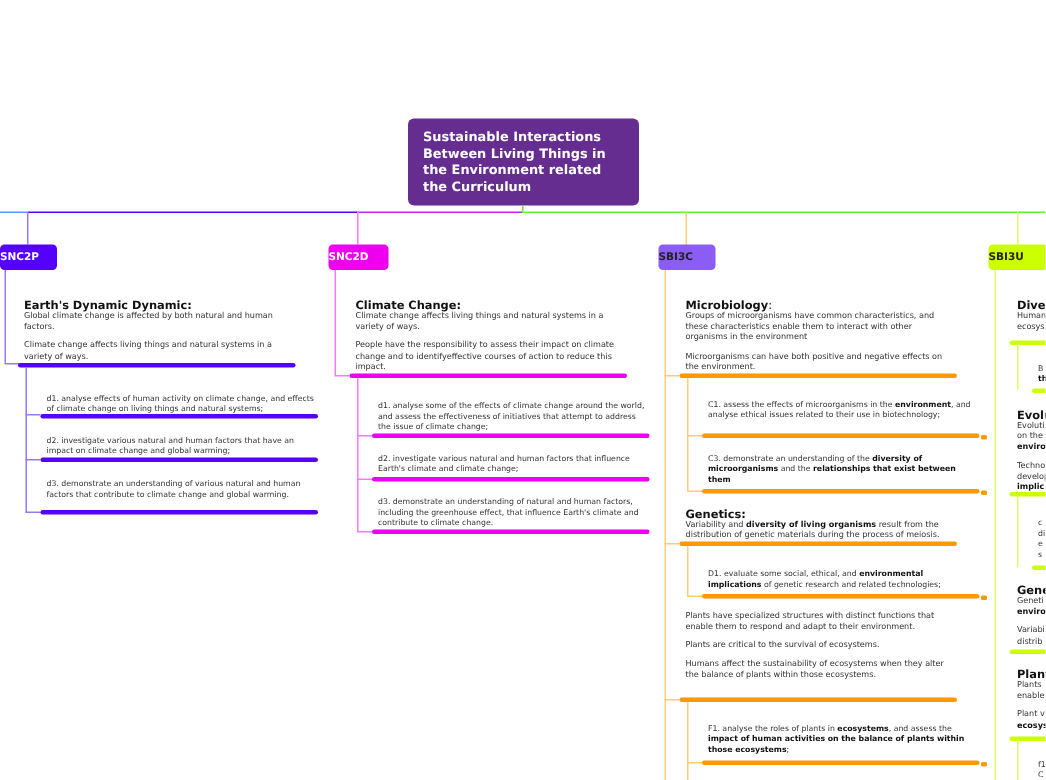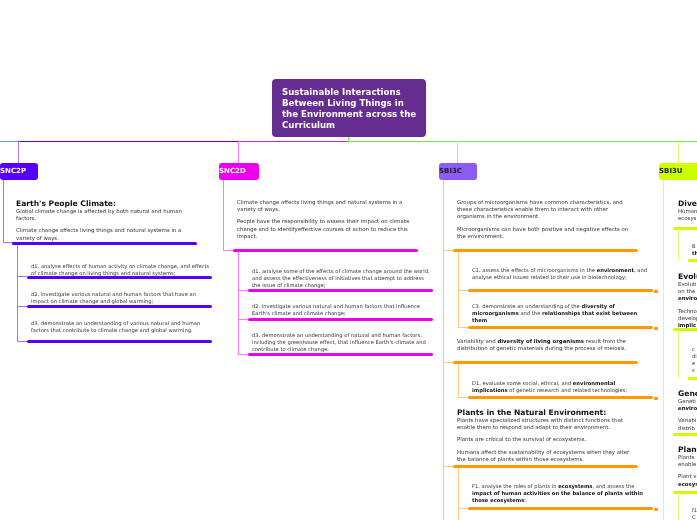--- a/index.html
+++ b/index.html
@@ -20,39 +20,39 @@
   .sub { position:absolute; font-size:5.2px; line-height:7px; color:#333; }
   .sub b { color:#111; }
   .bar { position:absolute; height:3px; border-radius:2px; }
   .vline { position:absolute; width:1px; }
   .hline { position:absolute; height:1px; }
   .dot { position:absolute; width:4px; height:3px; border-radius:1px; background:#ff9900; }
 </style>
 </head>
 <body>
 
-<div class="root">Sustainable Interactions Between Living Things in the Environment across the Curriculum</div>
+<div class="root">Sustainable Interactions Between Living Things in the Environment related the Curriculum</div>
 
 <div class="hline" style="left:0;top:141px;width:18px;background:#5599ff;"></div>
 <div class="hline" style="left:18px;top:141px;width:220px;background:#5500ff;border-top-left-radius:3px;"></div>
 <div class="hline" style="left:238px;top:141px;width:110px;background:#cc22ee;"></div>
 <div class="hline" style="left:348px;top:141px;width:349px;background:#66ee33;"></div>
 <div class="vline" style="left:348px;top:137px;height:5px;background:#66ee33;"></div>
 
 <div class="vline" style="left:18px;top:141px;height:22px;background:#9977ff;"></div>
 <div class="vline" style="left:238px;top:141px;height:22px;background:#ff77ff;"></div>
 <div class="vline" style="left:457px;top:141px;height:22px;background:#ffcc77;"></div>
 <div class="vline" style="left:678px;top:141px;height:22px;background:#ddff66;"></div>
 
 <div class="branch-tag" style="left:0;top:163px;width:38px;background:#5500ff;">SNC2P</div>
 <div class="vline" style="left:3px;top:180px;height:62px;background:#9977ff;"></div>
 <div class="hline" style="left:3px;top:242px;width:10px;background:#9977ff;"></div>
 
 <div class="topic" style="left:16px;top:199px;width:180px;">
-  <div class="title">Earth's People Climate:</div>
+  <div class="title">Earth's Dynamic Dynamic:</div>
   <p>Global climate change is affected by both natural and human factors.</p>
   <p>Climate change affects living things and natural systems in a variety of ways.</p>
 </div>
 <div class="bar" style="left:12px;top:242px;width:185px;background:#5500ff;"></div>
 
 <div class="vline" style="left:17px;top:245px;height:97px;background:#9977ff;"></div>
 <div class="sub" style="left:31px;top:263px;width:180px;">d1.  analyse effects of human activity on climate change, and effects of climate change on living things and natural systems;</div>
 <div class="hline" style="left:17px;top:276px;width:10px;background:#9977ff;"></div>
 <div class="bar" style="left:27px;top:276px;width:185px;background:#5500ff;"></div>
 
@@ -62,20 +62,21 @@
 
 <div class="sub" style="left:31px;top:320px;width:175px;">d3.  demonstrate an understanding of various natural and human factors that contribute to climate change and global warming.</div>
 <div class="hline" style="left:17px;top:341px;width:10px;background:#9977ff;"></div>
 <div class="bar" style="left:27px;top:340px;width:185px;background:#5500ff;"></div>
 
 <div class="branch-tag" style="left:219px;top:163px;width:40px;background:#ee00ee;">SNC2D</div>
 <div class="vline" style="left:223px;top:180px;height:70px;background:#ff77ff;"></div>
 <div class="hline" style="left:223px;top:250px;width:10px;background:#ff77ff;"></div>
 
 <div class="topic" style="left:237px;top:199px;width:182px;">
+  <div class="title">Climate Change:</div>
   <p>Climate change affects living things and natural systems in a variety of ways.</p>
   <p>People have the responsibility to assess their impact on climate change and to identifyeffective courses of action to reduce this impact.</p>
 </div>
 <div class="bar" style="left:233px;top:249px;width:185px;background:#ee00ee;"></div>
 
 <div class="vline" style="left:238px;top:252px;height:102px;background:#ff77ff;"></div>
 <div class="sub" style="left:252px;top:268px;width:180px;">d1.  analyse some of the effects of climate change around the world, and assess the effectiveness of initiatives that attempt to address the issue of climate change;</div>
 <div class="hline" style="left:238px;top:290px;width:10px;background:#ff77ff;"></div>
 <div class="bar" style="left:248px;top:289px;width:185px;background:#ee00ee;"></div>
 
@@ -84,54 +85,55 @@
 <div class="bar" style="left:248px;top:318px;width:185px;background:#ee00ee;"></div>
 
 <div class="sub" style="left:252px;top:332px;width:178px;">d3.  demonstrate an understanding of natural and human factors, including the greenhouse effect, that influence Earth's climate and contribute to climate change.</div>
 <div class="hline" style="left:238px;top:354px;width:10px;background:#ff77ff;"></div>
 <div class="bar" style="left:248px;top:353px;width:185px;background:#ee00ee;"></div>
 
 <div class="branch-tag" style="left:439px;top:163px;width:38px;background:#8b5cf6;color:#222;">SBI3C</div>
 <div class="vline" style="left:443px;top:180px;height:340px;background:#ffcc77;"></div>
 
 <div class="topic" style="left:457px;top:199px;width:178px;">
+  <div class="title"><span>Microbiology</span><span style="font-weight:normal">:</span></div>
   <p>Groups of microorganisms have common characteristics, and these characteristics enable them to interact with other organisms in the environment</p>
   <p>Microorganisms can have both positive and negative effects on the environment.</p>
 </div>
 <div class="hline" style="left:443px;top:250px;width:10px;background:#ffcc77;"></div>
 <div class="bar" style="left:453px;top:249px;width:185px;background:#ff9900;"></div>
 
 <div class="vline" style="left:458px;top:252px;height:75px;background:#ffcc77;"></div>
 <div class="sub" style="left:472px;top:267px;width:178px;">
   <span>C1. assess the effects of microorganisms in the </span><b>environment</b><span>, and analyse ethical issues related to their use in biotechnology;</span>
 </div>
 <div class="hline" style="left:458px;top:290px;width:10px;background:#ffcc77;"></div>
 <div class="bar" style="left:468px;top:289px;width:185px;background:#ff9900;"></div>
 
 <div class="sub" style="left:472px;top:303px;width:178px;">
   <span>C3. demonstrate an understanding of the </span><b>diversity of microorganisms</b><span> and the </span><b>relationships that exist between them</b>
 </div>
 <div class="hline" style="left:458px;top:327px;width:10px;background:#ffcc77;"></div>
 <div class="bar" style="left:468px;top:326px;width:185px;background:#ff9900;"></div>
 
 <div class="topic" style="left:457px;top:338px;width:180px;">
+  <div class="title">Genetics:</div>
   <p><span>Variability and </span><b style="color:#111">diversity of living organisms</b><span> result from the distribution of genetic materials during the process of meiosis.</span></p>
 </div>
 <div class="hline" style="left:443px;top:362px;width:10px;background:#ffcc77;"></div>
 <div class="bar" style="left:453px;top:361px;width:185px;background:#ff9900;"></div>
 
 <div class="vline" style="left:458px;top:364px;height:34px;background:#ffcc77;"></div>
 <div class="sub" style="left:472px;top:380px;width:180px;">
   <span>D1. evaluate some social, ethical, and </span><b>environmental implications</b><span> of genetic research and related technologies;</span>
 </div>
 <div class="hline" style="left:458px;top:397px;width:10px;background:#ffcc77;"></div>
 <div class="bar" style="left:468px;top:396px;width:185px;background:#ff9900;"></div>
 
 <div class="topic" style="left:457px;top:408px;width:178px;">
-  <div class="title">Plants in the Natural Environment:</div>
   <p>Plants have specialized structures with distinct functions that enable them to respond and adapt to their environment.</p>
   <p>Plants are critical to the survival of ecosystems.</p>
   <p>Humans affect the sustainability of ecosystems when they alter the balance of plants within those ecosystems.</p>
 </div>
 <div class="hline" style="left:443px;top:466px;width:10px;background:#ffcc77;"></div>
 <div class="bar" style="left:453px;top:465px;width:185px;background:#ff9900;"></div>
 
 <div class="vline" style="left:458px;top:468px;height:52px;background:#ffcc77;"></div>
 <div class="sub" style="left:472px;top:483px;width:178px;">
   <span>F1. analyse the roles of plants in </span><b>ecosystems</b><span>, and assess the </span><b>impact of human activities on the balance of plants within those ecosystems</b><span>;</span>

